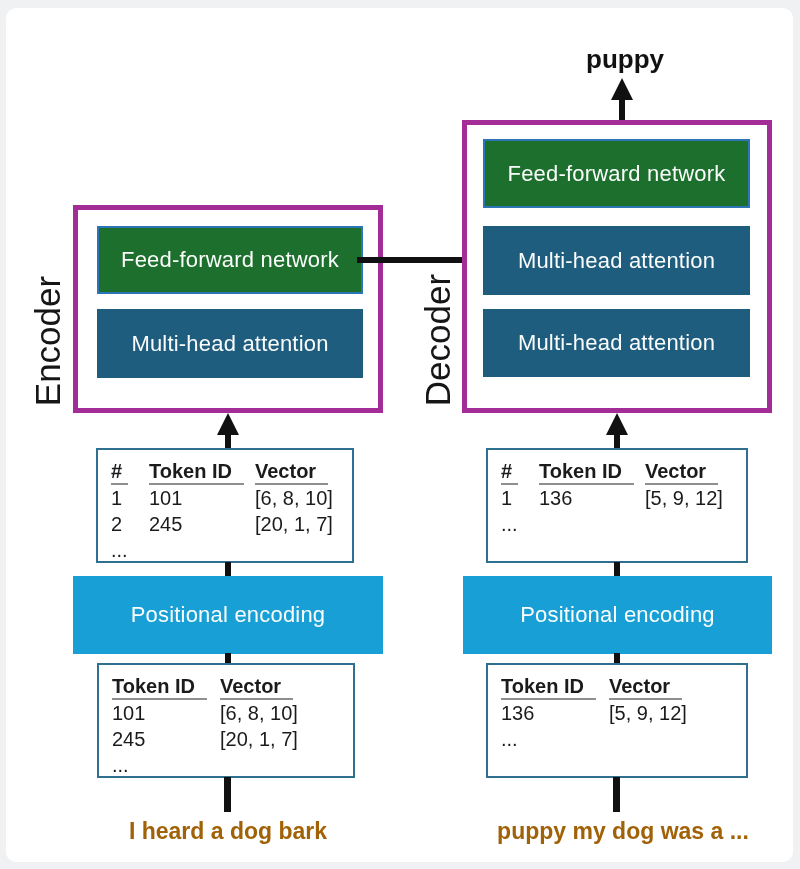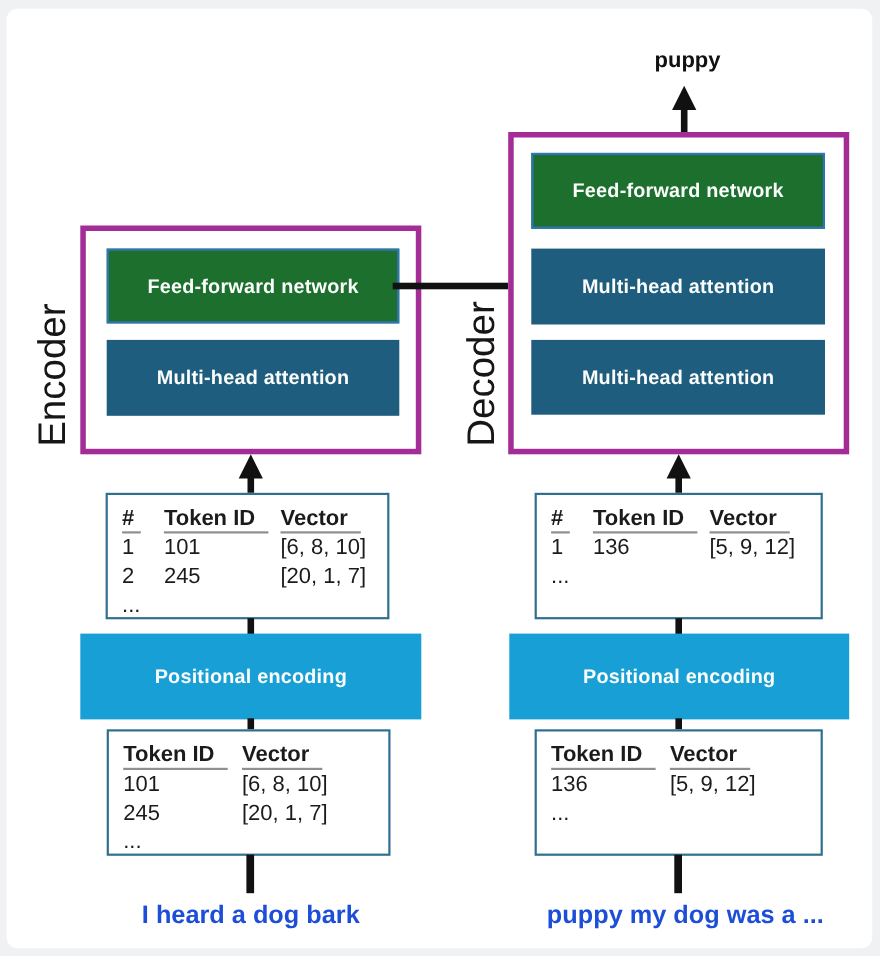--- a/index.html
+++ b/index.html
@@ -18,23 +18,22 @@
   .abs{position:absolute;box-sizing:border-box;}
 
   
   .outer{
     border:5px solid var(--purple,#A32C97);
     background:#ffffff;
   }
   
   .layer{
     display:flex;align-items:center;justify-content:center;
-    color:#fbfdfc;font-size:18px;letter-spacing:.2px;
+    color:#fbfdfc;font-size:22px;letter-spacing:.2px;
     text-align:center;
-    font-weight:bold;
   }
   .green{background:var(--green,#1C6F2C);border:2px solid var(--green_border,#2E75B6);}
   .blue{background:var(--blue,#1F5D7E);}
   .cyan{background:var(--cyan,#18A0D6);}
 
   
   .rot{
     width:160px;height:40px;line-height:40px;text-align:center;
     font-size:35px;color:#161616;white-space:nowrap;
     transform:rotate(-90deg);
@@ -63,22 +62,22 @@
   .trow{display:flex;line-height:26px;white-space:nowrap;}
   .c1{width:38px;}  .c2{width:106px;}  .c3{flex:1;}
   .d1{width:108px;} .d2{flex:1;}
   .hd{
     font-weight:bold;display:inline-block;
     border-bottom:2px solid #8f8f8f;
     padding:0 12px 1px 0;line-height:22px;margin-top:2px;
   }
   .hd.narrow{padding-right:6px;}
 
-  .word{font-weight:bold;font-size:20px;color:#111;text-align:center;}
-  .sentence{font-weight:bold;font-size:23px;color:#1d4ed8;text-align:center;white-space:nowrap;}
+  .word{font-weight:bold;font-size:26px;color:#111;text-align:center;}
+  .sentence{font-weight:bold;font-size:23px;color:#a16207;text-align:center;white-space:nowrap;}
 </style>
 </head>
 <body>
 
 <div class="card abs"></div>
 
 <div class="abs rot" style="left:-32px;top:321px;">Encoder</div>
 
 <div class="abs outer" style="left:73px;top:205px;width:310px;height:208px;"></div>
 

